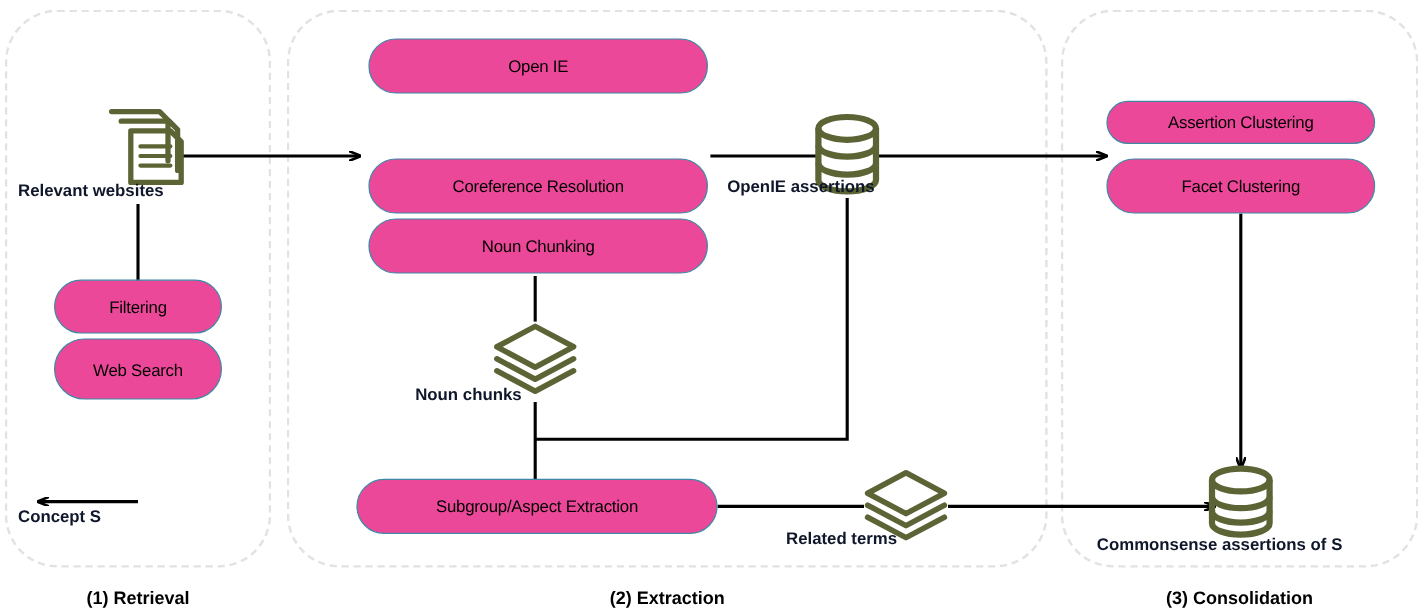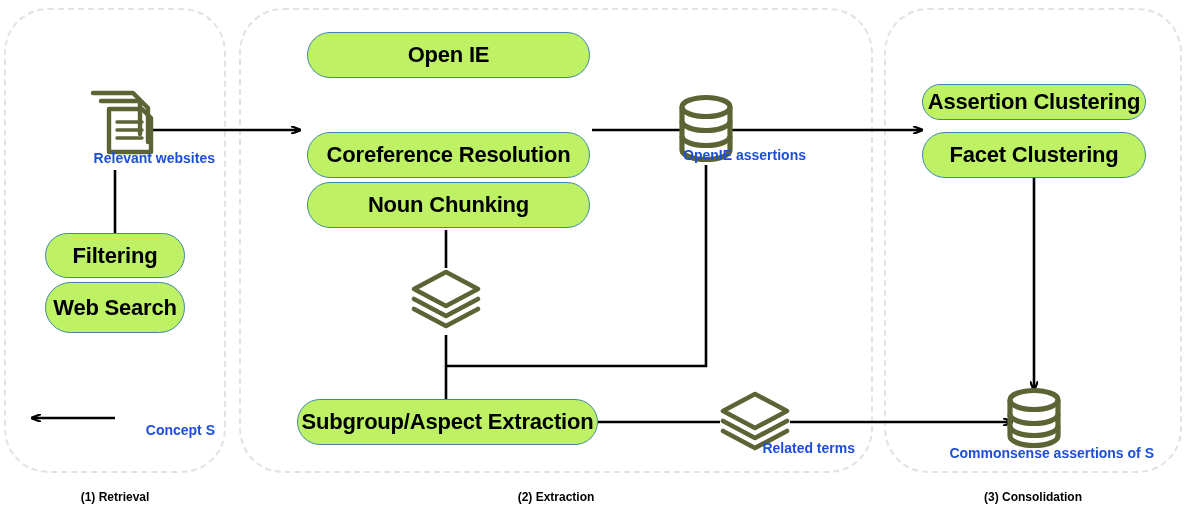--- a/index.html
+++ b/index.html
@@ -21,49 +21,49 @@
   .panel {
     position: absolute;
     border: 2px dashed #e2e2e2;
     border-radius: 44px;
     box-sizing: border-box;
     background: transparent;
   }
   .panel-caption {
     position: absolute;
     text-align: center;
-    font-size: 12px;
+    font-size: 15px;
     font-weight: bold;
     color: #000000;
     white-space: nowrap;
   }
   
   .pbox {
     position: absolute;
     box-sizing: border-box;
-    background: #bef264;
+    background: #ec4899;
     border: 1.6px solid #3f88a5;
     border-radius: 26px;
     display: flex;
     align-items: center;
     justify-content: center;
     color: #000000;
-    font-weight: bold;
-    font-size: 22px;
+    font-weight: normal;
+    font-size: 14px;
     letter-spacing: -0.2px;
     white-space: nowrap;
   }
   
   .olabel {
     position: absolute;
-    color: #1d4ed8;
+    color: #0f172a;
     font-weight: bold;
     font-size: 14px;
     white-space: nowrap;
-    text-align: right;
+    text-align: left;
   }
   
   #wires, #icons {
     position: absolute;
     left: 0; top: 0;
     width: 1186px;
     height: 513px;
     pointer-events: none;
   }
 </style>
@@ -159,20 +159,21 @@
 
   <div class="olabel" style="left:15px; top:422px; width:200px;">Concept S</div>
 
   <div class="pbox" style="left:307px; top:32px; width:283px; height:46px;">Open IE</div>
 
 
   <div class="pbox" style="left:307px; top:132px; width:283px; height:46px;">Coreference Resolution</div>
 
   <div class="pbox" style="left:307px; top:182px; width:283px; height:46px;">Noun Chunking</div>
 
+  <div class="olabel" style="left:346px; top:320px; width:200px;">Noun chunks</div>
 
   <div class="olabel" style="left:606px; top:147px; width:200px;">OpenIE assertions</div>
 
   <div class="pbox" style="left:297px; top:399px; width:301px; height:46px;">Subgroup/Aspect Extraction</div>
 
   <div class="olabel" style="left:655px; top:440px; width:200px;">Related terms</div>
 
   <div class="pbox" style="left:922px; top:84px; width:224px; height:36px;">Assertion Clustering</div>
 
   <div class="pbox" style="left:922px; top:132px; width:224px; height:46px;">Facet Clustering</div>

